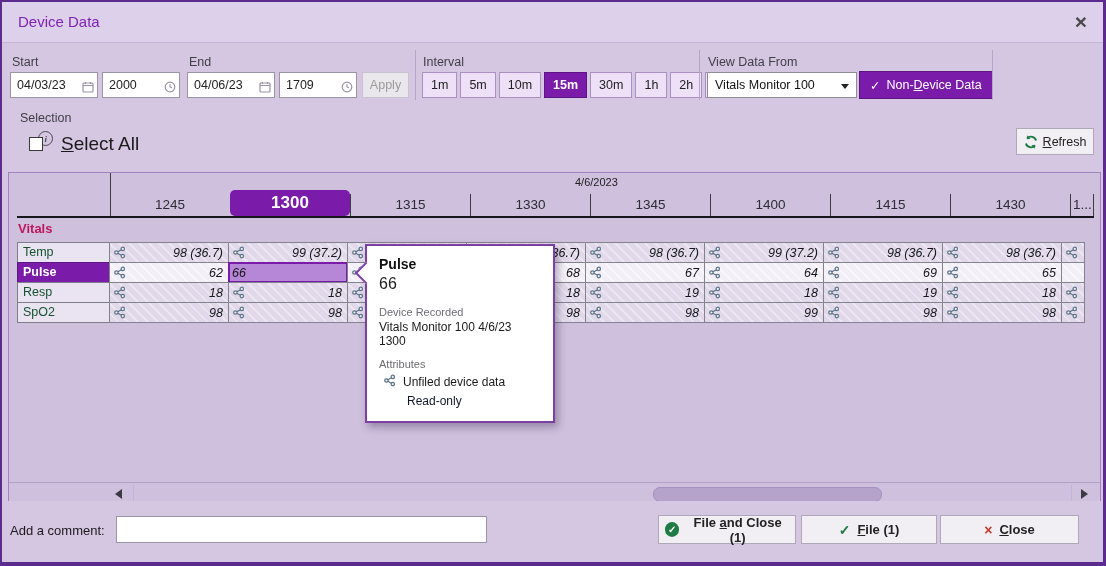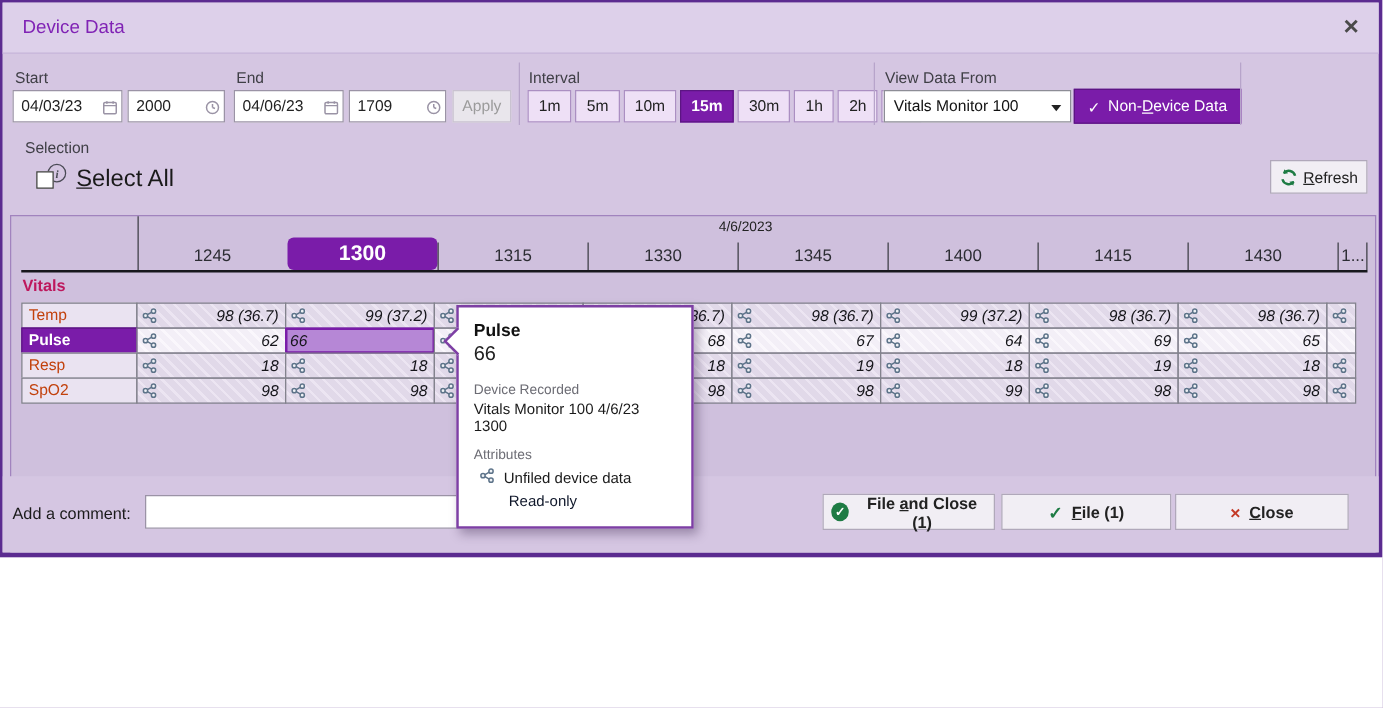--- a/index.html
+++ b/index.html
@@ -1,20 +1,20 @@
 <!DOCTYPE html>
 <html style="--accent: #7a1ca9; --accent-light: #eee0f6; --green: #1e7b44; --red: #c43a27; --selected-cell: #b687d6;"><head>
 <meta charset="utf-8">
 <style>
   :root{
     --accent:#7a1ca9; --accent-light:#eee0f6; --green:#1e7b44; --red:#c43a27;
     --dialog-bg:#d5c6e2; --titlebar-bg:#ddd0ea; --table-bg:#cfc0dd; --sel-cell:#b687d6;
   }
   html,body{margin:0;padding:0;background:#fff;font-family:"Liberation Sans", sans-serif;}
-  .dialog{position:relative;width:1106px;height:446px;box-sizing:border-box;
+  .dialog{position:relative;width:1106px;height:566px;box-sizing:border-box;
     border:2px solid #5b2b90;border-right-width:3px;border-bottom-width:4px;
     background:var(--dialog-bg);overflow:hidden;}
   
   .titlebar{position:absolute;left:0;top:0;right:0;height:40px;background:var(--titlebar-bg);
     border-bottom:1px solid #c5b3d8;}
   .title{position:absolute;left:16px;top:11px;font-size:15px;color:#8023b5;}
   .close-x{position:absolute;right:16px;top:8px;font-size:21px;font-weight:bold;color:#4a4a4a;cursor:pointer;}
   
   .lbl{position:absolute;font-size:12.5px;color:#3f3f46;}
   .input-wrap{position:absolute;height:26px;}
@@ -55,21 +55,21 @@
   .time-cell.first{border-left:none;}
   .time-cell.sel{background:var(--accent);color:#fff;font-weight:bold;font-size:17px;border-radius:5px;
     height:26px;line-height:26px;top:-2px;border-left:none;}
   .time-cell.trunc{text-align:left;padding-left:2px;overflow:hidden;border-right:1px solid #3c3c44;}
   #header-vline{position:absolute;left:101px;top:0;width:1px;height:43px;background:#3c3c44;}
   #header-baseline{position:absolute;left:8px;top:43px;height:2px;width:1077px;background:#17171c;}
   #vitals-group-label{position:absolute;left:9px;top:48px;font-size:13px;font-weight:bold;color:#be185d;}
   #grid-rows{position:absolute;left:8px;top:70px;}
   .grid-row{display:flex;margin-top:-1px;}
   .row-label{width:93px;height:21px;border:1px solid #7e7e88;background:#eae3f1;font-size:12.5px;
-    line-height:19px;padding-left:5px;box-sizing:border-box;color:#c2410c;cursor:pointer;}
+    line-height:19px;padding-left:5px;box-sizing:border-box;color:#14532d;cursor:pointer;}
   .row-label.sel{background:var(--accent);border-color:#5c1583;color:#fff;font-weight:bold;}
   .cell{width:120px;height:21px;margin-left:-1px;border:1px solid #83838d;box-sizing:border-box;
     display:flex;align-items:center;cursor:pointer;
     background:repeating-linear-gradient(45deg,#e1d9e9 0 5px,#ece5f2 5px 7px);font-style:italic;}
   .cell.rowsel{background:repeating-linear-gradient(45deg,#f3eff7 0 5px,#faf7fc 5px 7px);}
   .cell.sel{background:var(--sel-cell);border:2px solid var(--accent);}
   .cell.trunc{width:24px;overflow:hidden;}
   .dicon{margin-left:3px;display:flex;flex:0 0 auto;}
   .val{flex:1;text-align:right;padding-right:5px;font-size:12.5px;color:#15151a;white-space:nowrap;overflow:hidden;}
   .cell.sel .val{text-align:left;padding-left:2px;}

